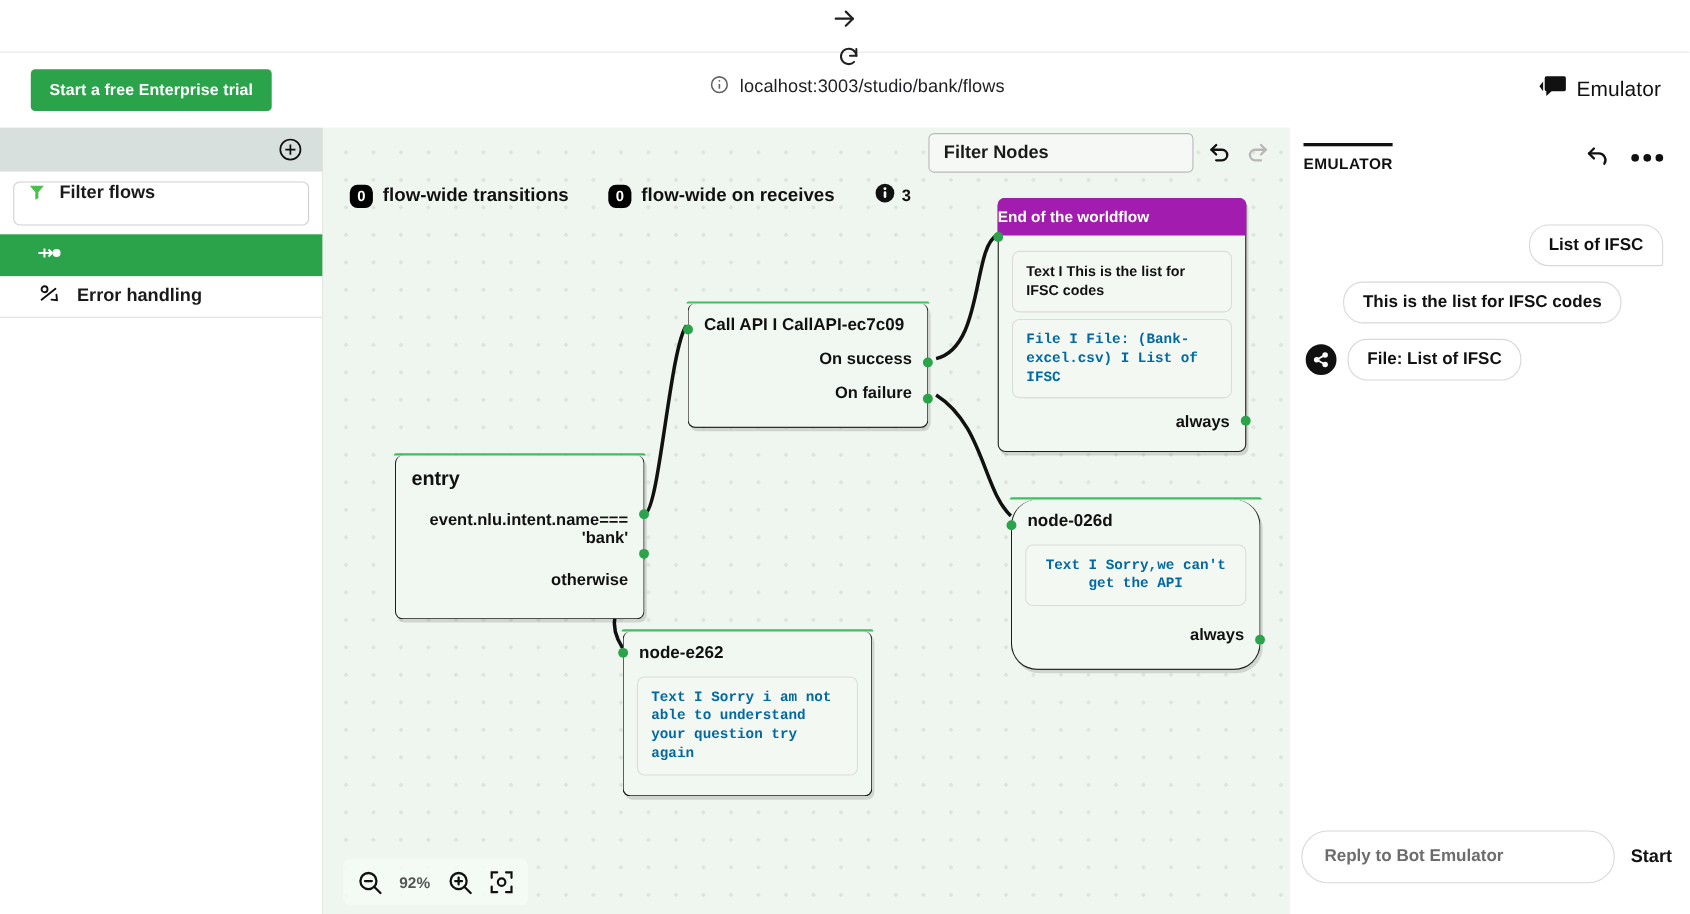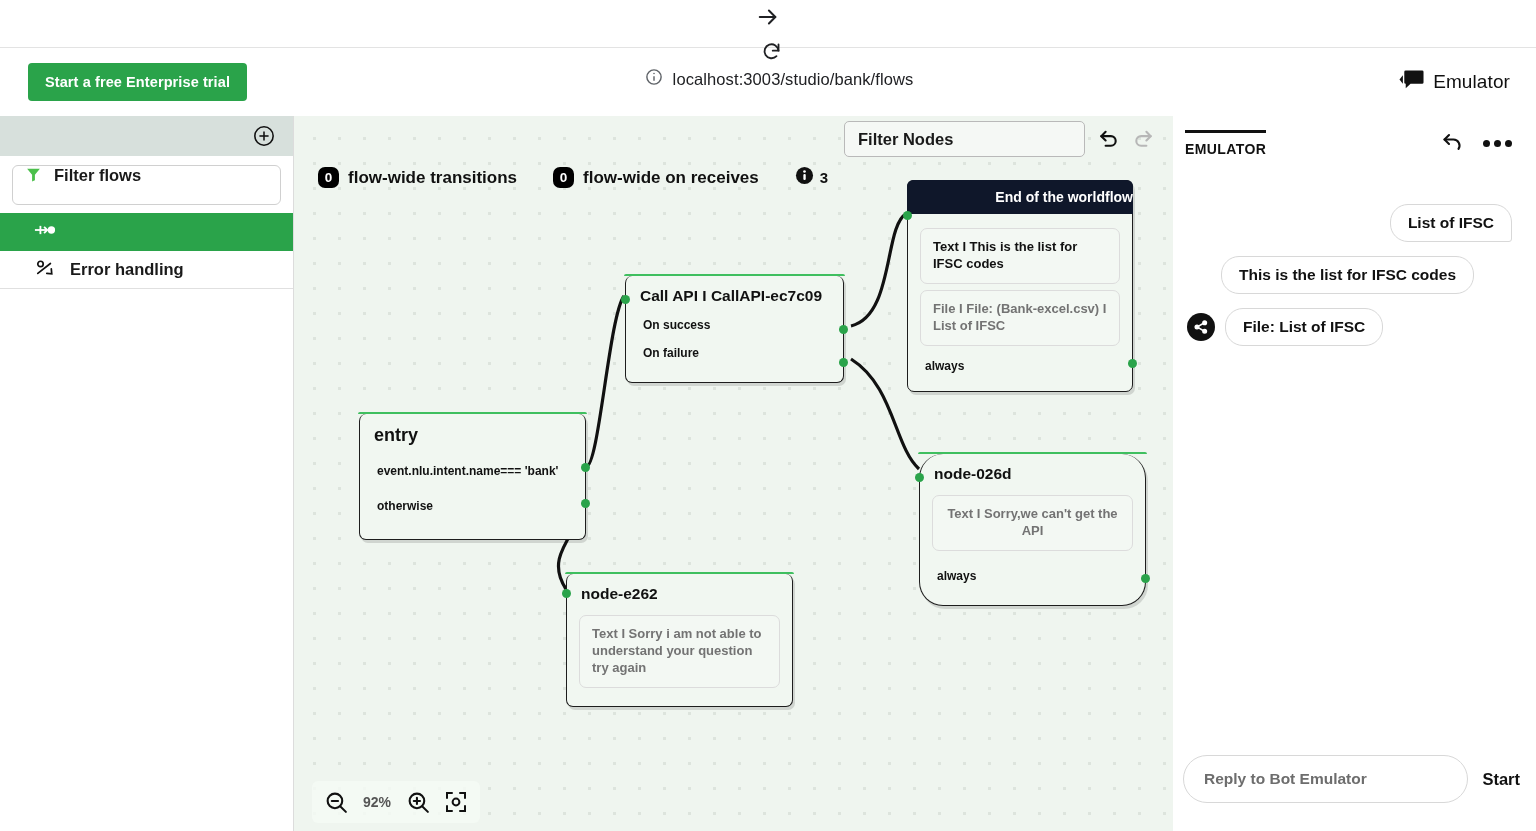--- a/index.html
+++ b/index.html
@@ -127,34 +127,35 @@
   }
   .node::before {
     content: ""; position: absolute; left: -1.6px; right: -1.6px; top: -2px;
     height: 2px; background: #3fbf5f; border-radius: 2px 2px 0 0;
   }
   .node-title {
     font-size: 15.5px; font-weight: bold; color: #111;
     padding: 11px 14px 6px 14px;
   }
   .node-row {
-    font-size: 12px; font-weight: bold; color: #111;
+    font-size: 15px; font-weight: bold; color: #111;
     padding: 7px 14px 7px 17px;
+    text-align: right;
   }
   .node-card {
     margin: 6px 12px; border: 1px solid #dcdcdc; border-radius: 7px;
     background: #f3f8f3; padding: 10px 12px;
     font-size: 13px; font-weight: bold; line-height: 1.3;
   }
   .node-card.dark { color: #111; }
-  .node-card.green { color: #737373; }
+  .node-card.green { color: #0369a1; font-family: Liberation Mono, monospace; }
   .node-card.center { text-align: center; }
 
   .node-header-green {
-    background: #0f172a; color: #fff; text-align: right;
+    background: #a21caf; color: #fff; text-align: left;
     font-size: 14px; font-weight: bold; padding: 9px 0;
     border-radius: 6px 6px 0 0; margin: -1px -1px 0 -1px;
   }
   .node.green-top::before { display: none; }
 
   .dot {
     position: absolute; width: 9px; height: 9px; border-radius: 50%;
     background: #2aa34a; z-index: 5;
   }
 

